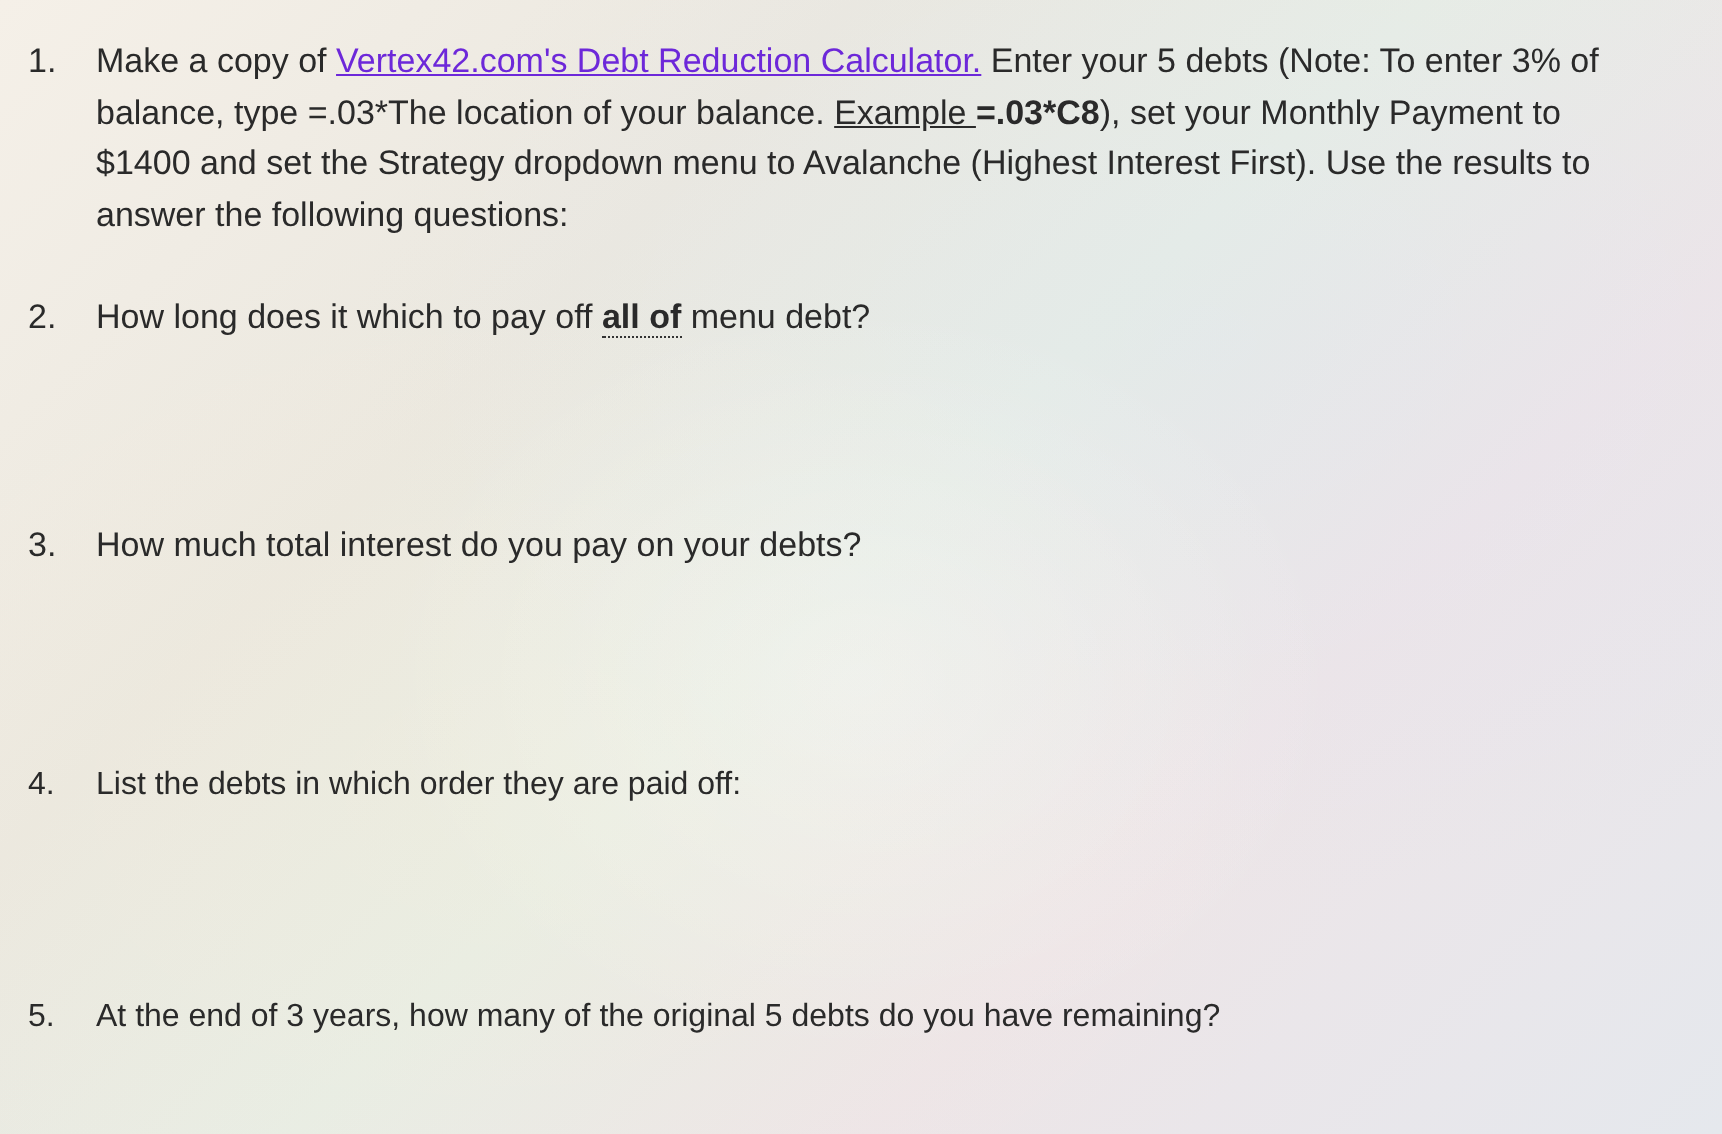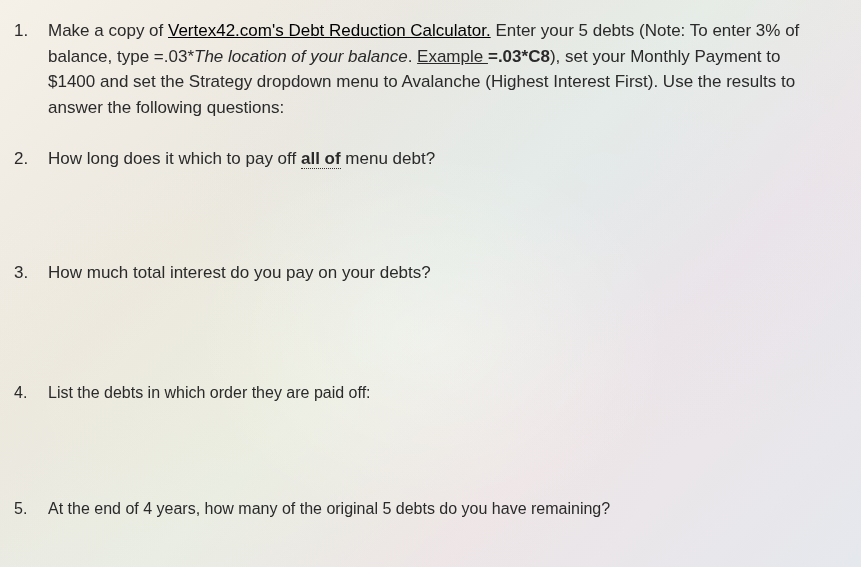--- a/index.html
+++ b/index.html
@@ -40,25 +40,24 @@
     }
     .content {
       flex: 1;
     }
     .q1 { margin-bottom: 26px; }
     .q2 { margin-bottom: 88px; }
     .q3 { margin-bottom: 96px; }
     .q4 { margin-bottom: 92px; font-size: 16px; }
     .q5 { font-size: 16px; }
     .link {
-      color: #000000;
+      color: #6d28d9;
       text-decoration: underline;
     }
     .italic {
-      font-style: italic;
       text-align: center;
     }
     .dotted {
       border-bottom: 1px dotted #333;
       font-weight: bold;
     }
     .bold {
       font-weight: bold;
     }
   </style>
@@ -84,14 +83,14 @@
   <div class="content">How much total interest do you pay on your debts?</div>
 </div>
 
 <div class="item q4">
   <div class="num">4.</div>
   <div class="content">List the debts in which order they are paid off:</div>
 </div>
 
 <div class="item q5">
   <div class="num">5.</div>
-  <div class="content">At the end of 4 years, how many of the original 5 debts do you have remaining?</div>
+  <div class="content">At the end of 3 years, how many of the original 5 debts do you have remaining?</div>
 </div>
 
 </body></html>

